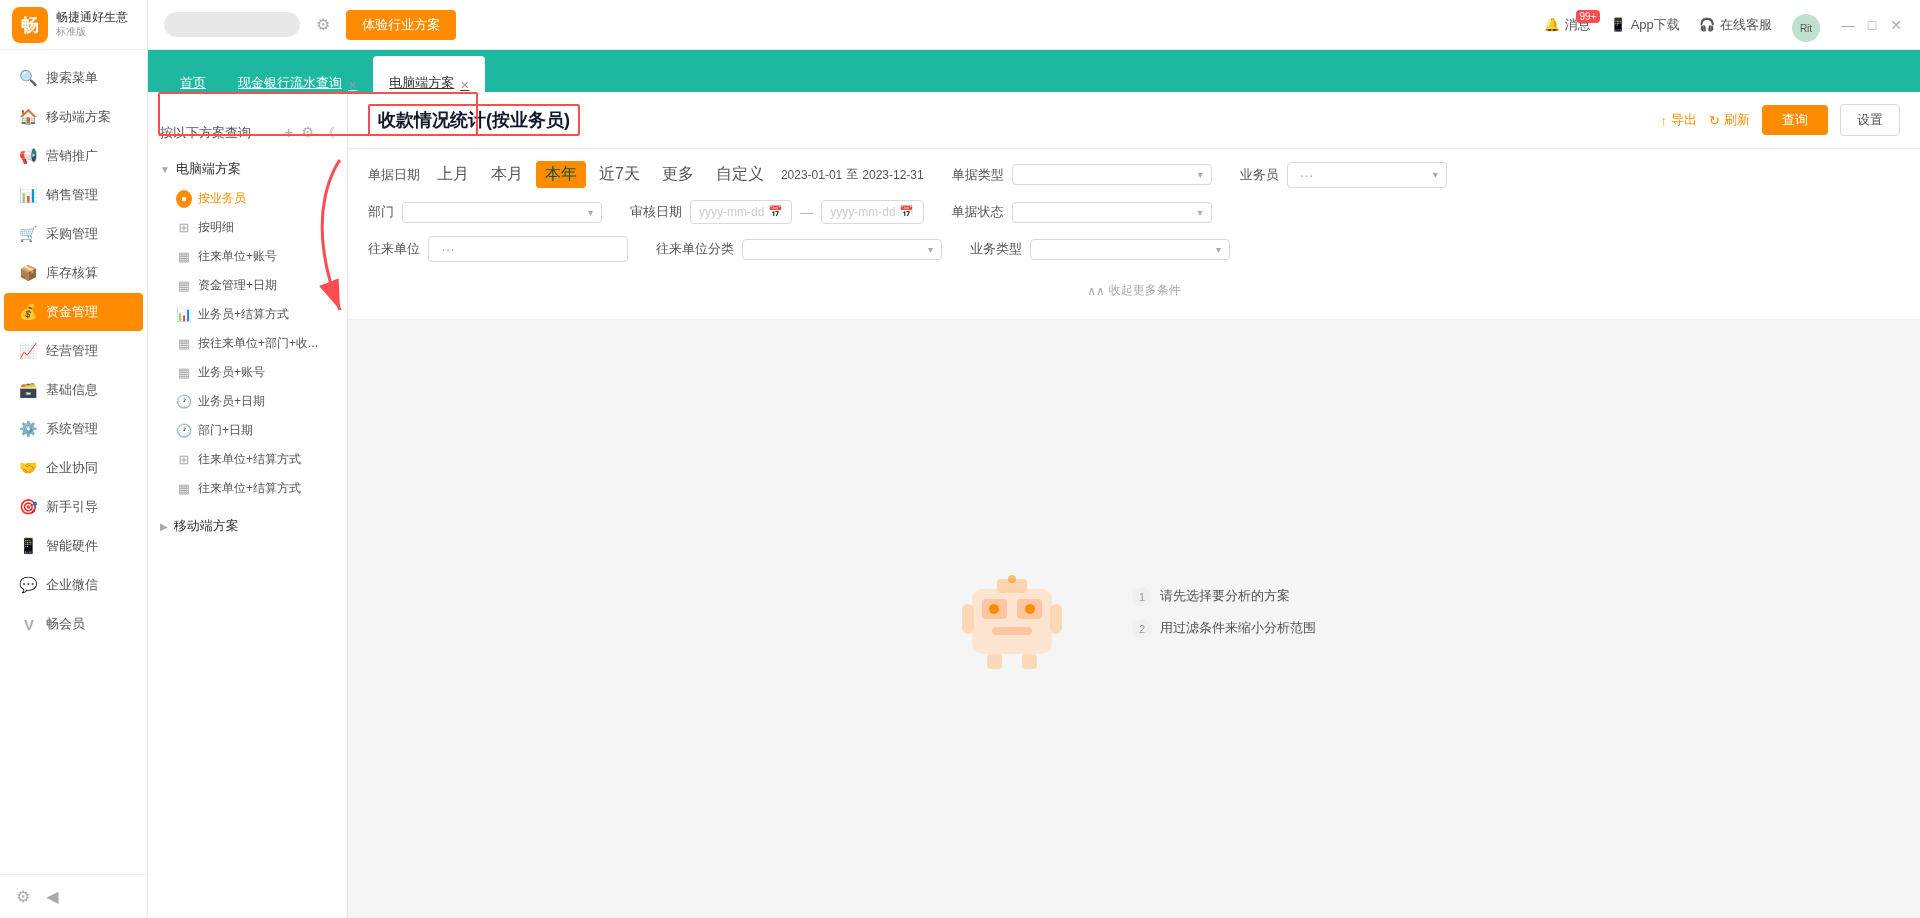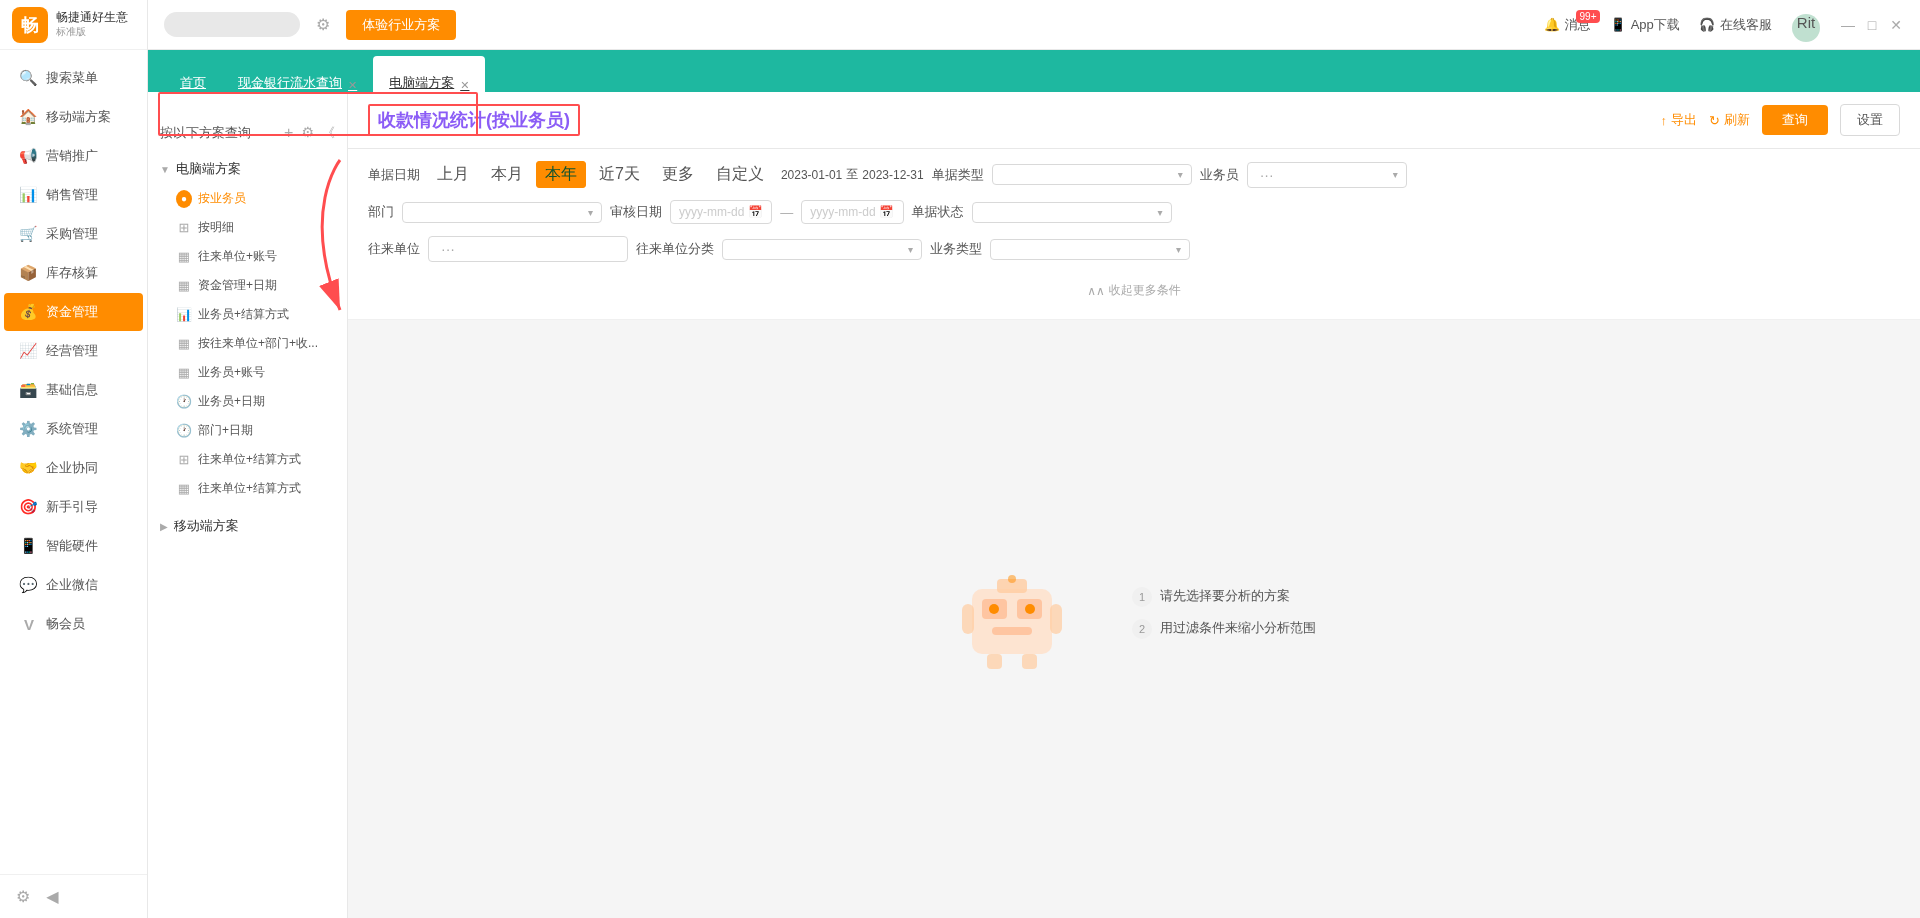--- a/index.html
+++ b/index.html
@@ -108,40 +108,40 @@
 
     
     .main-content { flex: 1; display: flex; flex-direction: column; overflow: hidden; }
 
     
     .page-header {
       background: #fff; padding: 12px 20px; border-bottom: 1px solid #e8e8e8;
       display: flex; align-items: center; justify-content: space-between;
     }
     .page-title {
-      font-size: 18px; font-weight: bold; color: #8b5cf6;
+      font-size: 18px; font-weight: bold; color: #0f172a;
       border: 2px solid #ff4d4f; padding: 2px 8px; border-radius: 2px;
     }
     .page-actions { display: flex; gap: 12px; align-items: center; }
     .action-btn {
       display: flex; align-items: center; gap: 4px; cursor: pointer;
       color: #ff8c00; font-size: 13px; background: none; border: none;
     }
     .query-btn {
       background: #ff8c00; color: #fff; border: none; padding: 6px 20px;
       border-radius: 4px; cursor: pointer; font-size: 13px;
     }
     .settings-btn {
       background: #fff; color: #555; border: 1px solid #d9d9d9; padding: 6px 16px;
       border-radius: 4px; cursor: pointer; font-size: 13px;
     }
 
     
     .filter-area { background: #fff; padding: 12px 20px; border-bottom: 1px solid #f0f0f0; }
-    .filter-row { display: flex; align-items: center; gap: 8px; margin-bottom: 12px; flex-wrap: wrap; }
+    .filter-row { display: flex; align-items: center; gap: 28px; margin-bottom: 12px; flex-wrap: wrap; }
     .filter-item { display: flex; align-items: center; gap: 8px; }
     .filter-label { color: #555; font-size: 13px; white-space: nowrap; }
     .date-tabs { display: flex; gap: 4px; }
     .date-tab {
       padding: 2px 8px; cursor: pointer; font-size: 16px; color: #555;
       border-radius: 3px; border: 1px solid transparent;
     }
     .date-tab.active { background: #ff8c00; color: #14532d; border-color: #ff8c00; }
     .date-range { display: flex; align-items: center; gap: 4px; font-size: 12px; color: #555; }
     .filter-select {
@@ -279,21 +279,21 @@
       </div>
       <div class="topbar-icon-btn">
         <span>📱</span>
         <span>App下载</span>
       </div>
       <div class="topbar-icon-btn">
         <span>🎧</span>
         <span>在线客服</span>
       </div>
       <div class="topbar-icon-btn">
-        <div class="user-avatar" style="background:#c0e0d0;display:flex;align-items:flex-start;justify-content:center;font-size:15px;color:#555;margin-top:7px;">
+        <div class="user-avatar" style="background:#c0e0d0;display:flex;align-items:center;justify-content:center;font-size:10px;color:#555;margin-top:7px;">
           <span>Rit</span>
         </div>
       </div>
       <div class="window-controls">
         <span class="win-btn">—</span>
         <span class="win-btn">□</span>
         <span class="win-btn">✕</span>
       </div>
     </div>
   </div>

